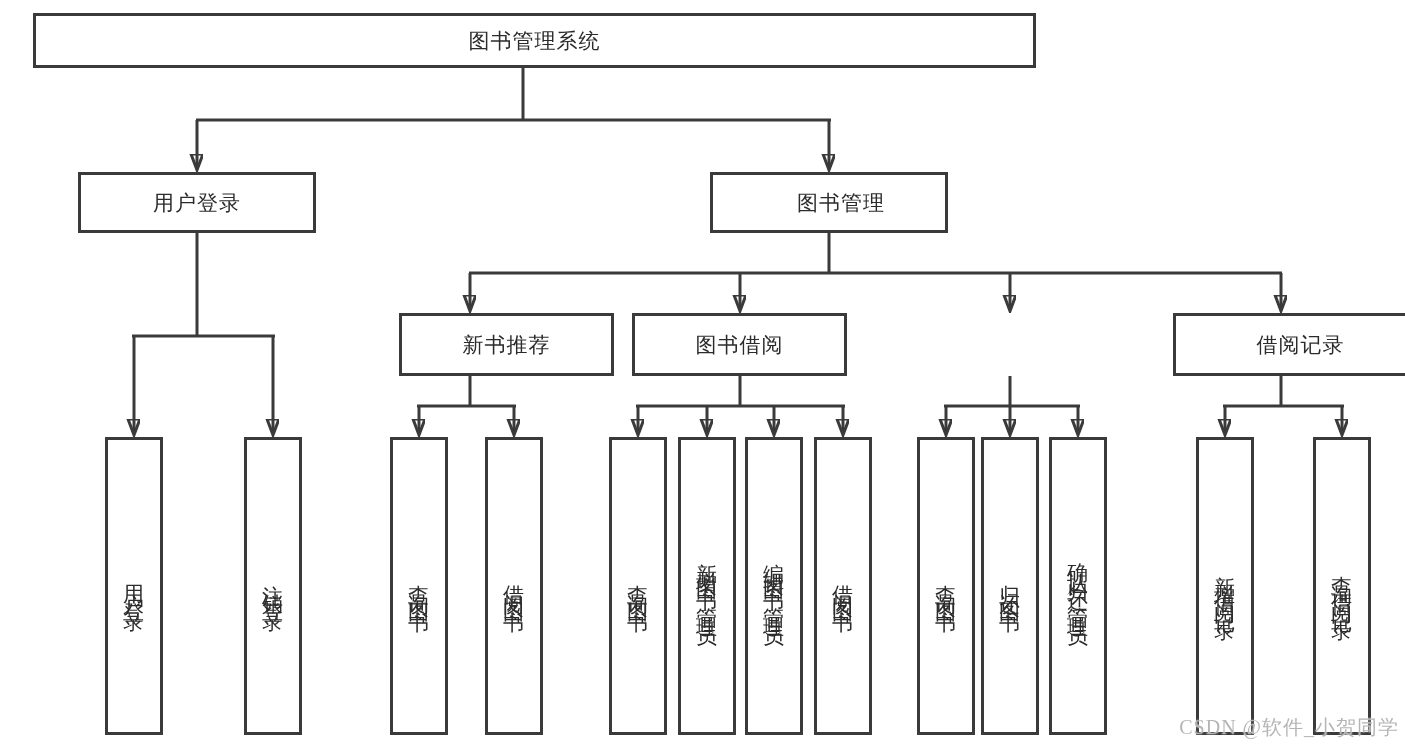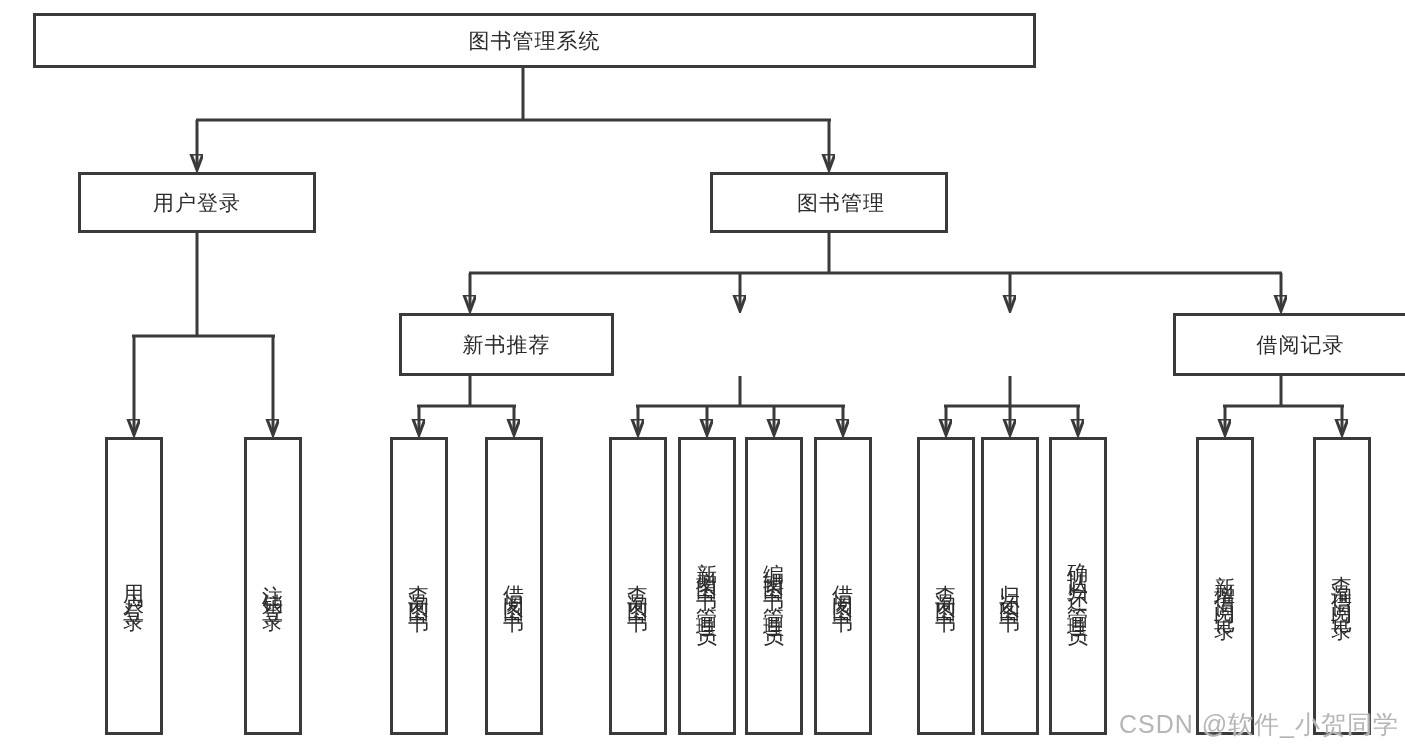--- a/index.html
+++ b/index.html
@@ -48,24 +48,25 @@
   .leaf   {top:437px;  width:58px; height:298px;}
   .lf-u0  {left:105px;} .lf-u1 {left:244px;}
   .lf-n0  {left:390px;} .lf-n1 {left:485px;}
   .lf-b0  {left:609px;} .lf-b1 {left:678px;} .lf-b2 {left:745px;} .lf-b3 {left:814px;}
   .lf-c0  {left:917px;} .lf-c1 {left:981px;} .lf-c2 {left:1049px;}
   .lf-r0  {left:1196px;}.lf-r1 {left:1313px;}
   .watermark{
     position:absolute;
     right:6px;bottom:6px;
     color:var(--wm);
-    font-size:25px;
+    font-size:20px;
     letter-spacing:1px;
     z-index:5;
     text-shadow:0 0 2px #ffffff;
+    font-family:Liberation Serif, serif;
   }
   .connectors path{stroke:var(--line);stroke-width:3;fill:none;}
 </style>
 </head>
 <body>
 
 <div class="stage">
 
   <svg class="connectors" width="1405" height="747" viewBox="0 0 1405 747">
     <defs>
@@ -103,20 +104,21 @@
     <path marker-end="url(#arrow)" d="M1225,406 V434"></path>
     <path marker-end="url(#arrow)" d="M1342,406 V434"></path>
   </svg>
 
   <div class="box n-root">图书管理系统</div>
 
   <div class="box n-l1a">用户登录</div>
   <div class="box n-l1b">图书管理</div>
 
   <div class="box n-l2a">新书推荐</div>
+  <div class="box n-l2b">图书借阅</div>
   <div class="box n-l2d">借阅记录</div>
 
   <div class="box vbox leaf lf-u0">用户登录</div>
   <div class="box vbox leaf lf-u1">注销登录</div>
 
   <div class="box vbox leaf lf-n0">查询图书</div>
   <div class="box vbox leaf lf-n1">借阅图书</div>
 
   <div class="box vbox leaf lf-b0">查询图书</div>
   <div class="box vbox leaf lf-b1">新增图书（管理员）</div>

